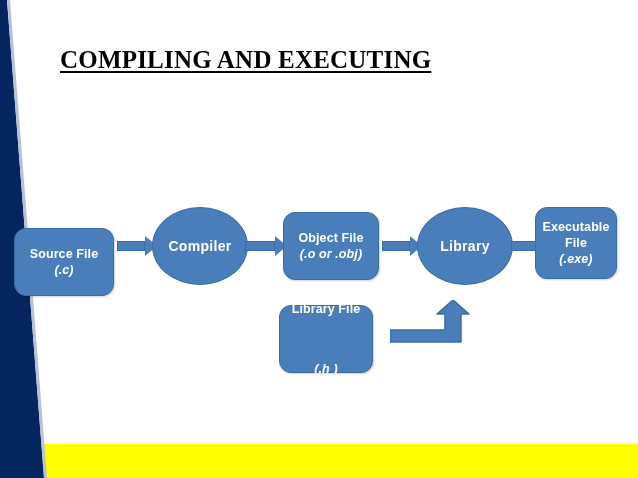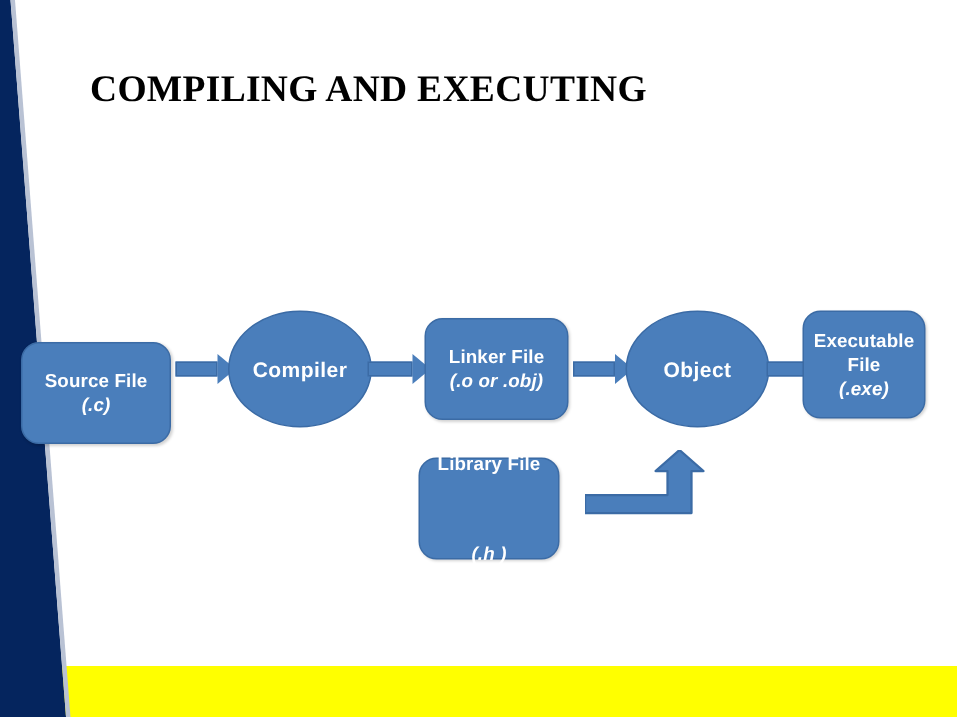--- a/index.html
+++ b/index.html
@@ -29,20 +29,21 @@
     font-family:"Liberation Serif","DejaVu Serif",serif;
     font-weight:bold;
     font-size:25px;
     line-height:32px;
     letter-spacing:.2px;
     color:#000000;
     z-index:5;
   }
   #title .t-line{
     display:block;
+    text-decoration:underline;
     text-decoration-thickness:2px;
     text-underline-offset:3px;
     white-space:nowrap;
   }
 
   
   #flow{position:absolute;left:0;top:0;width:638px;height:478px;z-index:4;}
 
   .node{
     position:absolute;
@@ -129,31 +130,31 @@
     <div class="node ellipse" style="left:152px;top:207px;width:96px;height:78px;">
       <span class="ln">Compiler</span>
     </div>
 
     <div class="arrow" style="left:245px;top:236px;width:42px;height:20px;">
       <div class="shaft" style="width:30px;"></div>
       <div class="head" style="left:30px;"></div>
     </div>
 
     <div class="node rect" style="left:283px;top:212px;width:96px;height:68px;">
-      <span class="ln">Linker File</span>
+      <span class="ln">Object File</span>
       <span class="ln it">(.o or .obj)</span>
     </div>
 
     <div class="arrow" style="left:382px;top:236px;width:40px;height:20px;">
       <div class="shaft" style="width:28px;"></div>
       <div class="head" style="left:28px;"></div>
     </div>
 
     <div class="node ellipse" style="left:417px;top:207px;width:96px;height:78px;">
-      <span class="ln">Object</span>
+      <span class="ln">Library</span>
     </div>
 
     <div class="arrow" style="left:511px;top:236px;width:40px;height:20px;">
       <div class="shaft" style="width:28px;"></div>
       <div class="head" style="left:28px;"></div>
     </div>
 
     <div class="node rect" style="left:535px;top:207px;width:82px;height:72px;">
       <span class="ln">Executable</span>
       <span class="ln">File</span>

